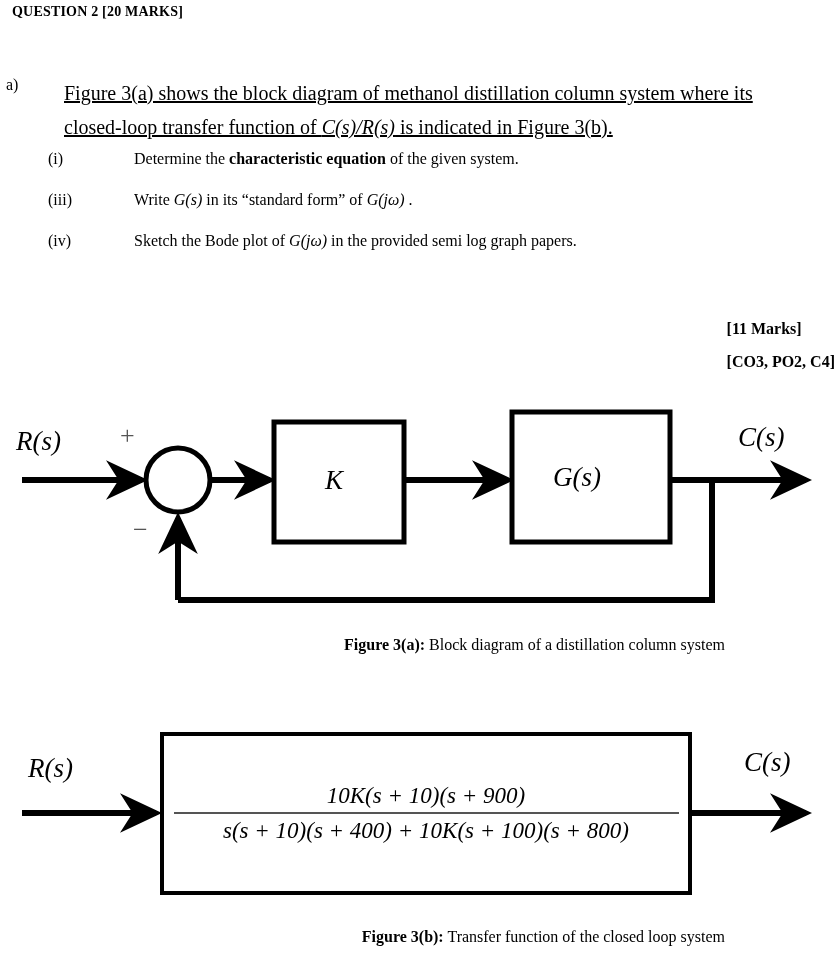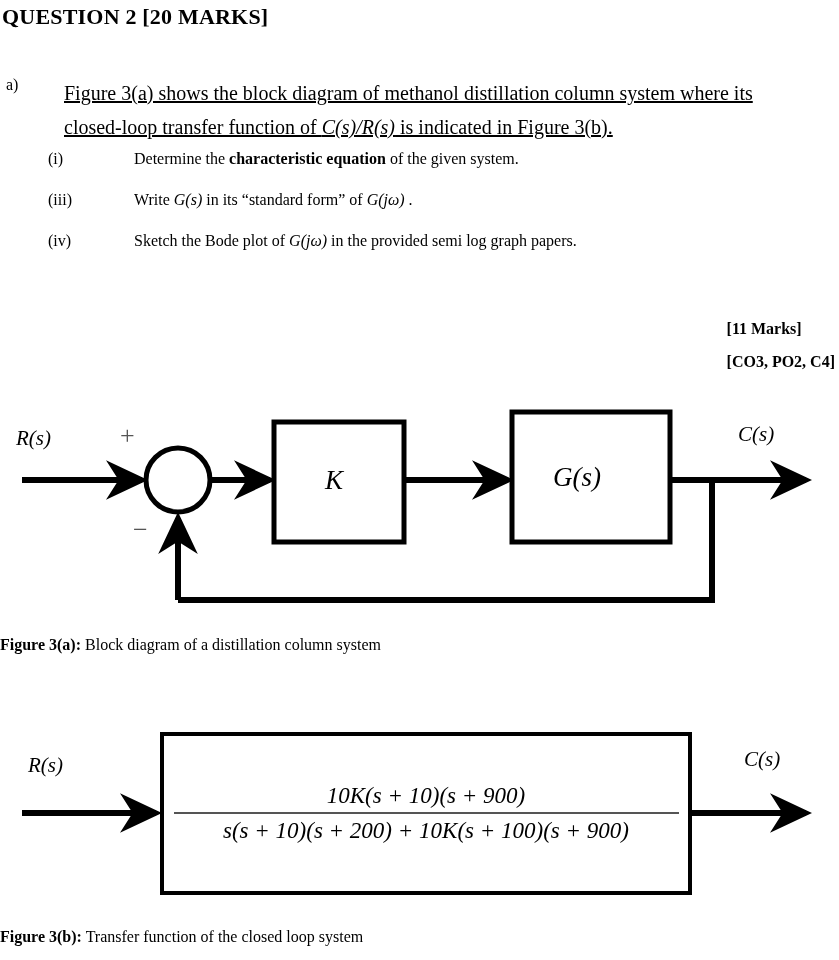--- a/index.html
+++ b/index.html
@@ -12,23 +12,23 @@
     height: 960px;
     position: relative;
     font-family: "Liberation Serif", "DejaVu Serif", serif;
     color: #000000;
     overflow: hidden;
   }
 
   
   .q-header {
     position: absolute;
-    left: 2px;
+    left: 12px;
     top: 4px;
-    font-size: 22px;
+    font-size: 14px;
     font-weight: bold;
     letter-spacing: 0.2px;
   }
 
   
   .part-wrap {
     position: absolute;
     left: 2px;
     top: 76px;
     width: 836px;
@@ -101,42 +101,42 @@
     position: absolute;
     left: 0;
     top: 398px;
     width: 839px;
     height: 230px;
   }
   .fig-a svg { display: block; }
 
   .diag-label {
     position: absolute;
-    font-size: 21px;
+    font-size: 27px;
     font-family: "Liberation Serif", "DejaVu Serif", serif;
     font-style: italic;
     white-space: nowrap;
   }
   .blk-label {
     position: absolute;
     font-size: 27px;
     font-style: italic;
     white-space: nowrap;
   }
   .sign-label {
     position: absolute;
     font-size: 26px;
     font-style: normal;
     color: #555;
   }
 
   .caption {
     position: absolute;
     width: 725px;
-    text-align: left;
+    text-align: right;
     font-size: 16px;
   }
   .caption b { font-weight: bold; }
 
   
   .fig-b {
     position: absolute;
     left: 0;
     top: 715px;
     width: 839px;
@@ -276,21 +276,21 @@
 
     <line x1="22" y1="98" x2="156" y2="98" stroke="#000" stroke-width="6" marker-end="url(#arrowhead2)"></line>
 
     <line x1="692" y1="98" x2="806" y2="98" stroke="#000" stroke-width="6" marker-end="url(#arrowhead2)"></line>
   </svg>
 
   <div class="tf-box">
     <div class="frac">
       <div class="num mi">10K(s + 10)(s + 900)</div>
       <div class="bar"></div>
-      <div class="den mi">s(s + 10)(s + 200) + 10K(s + 100)(s + 900)</div>
+      <div class="den mi">s(s + 10)(s + 400) + 10K(s + 100)(s + 800)</div>
     </div>
   </div>
 
   <div class="diag-label" style="left:28px; top:38px;">R(s)</div>
 
   <div class="diag-label" style="left:744px; top:32px;">C(s)</div>
 
   <div class="caption" style="top:213px;">
     <b>Figure 3(b):</b><span> Transfer function of the closed loop system</span>
   </div>

